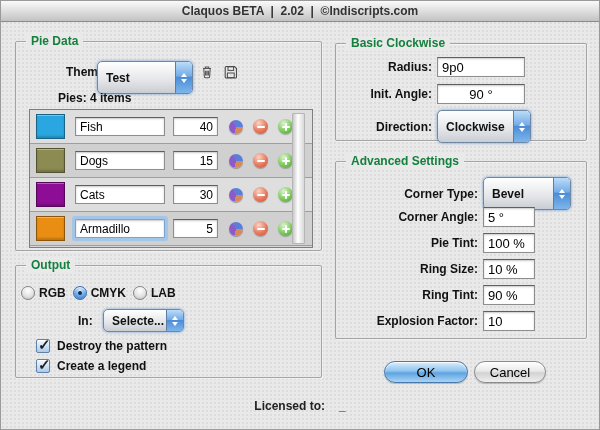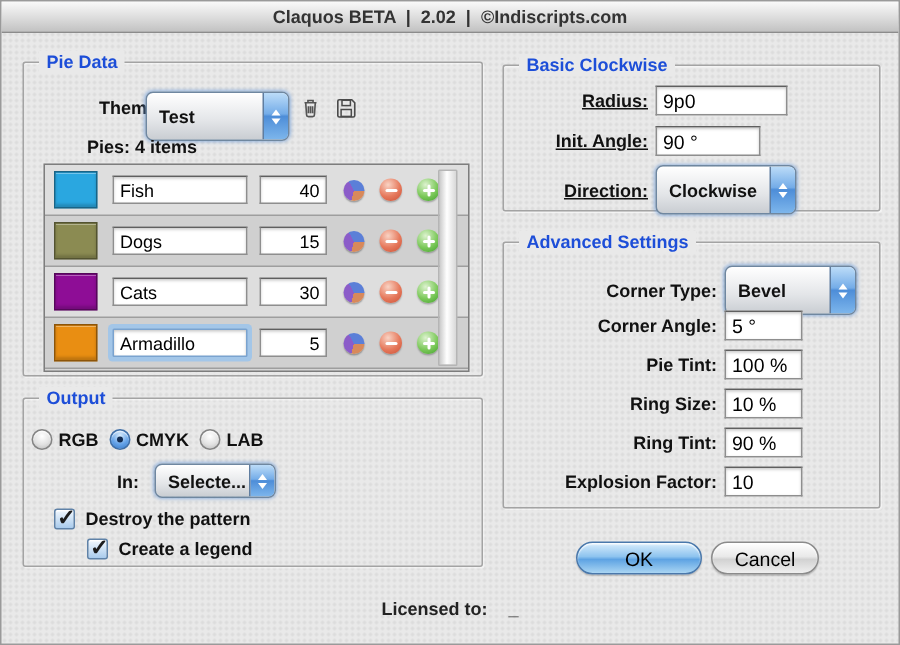--- a/index.html
+++ b/index.html
@@ -23,21 +23,21 @@
   }
   .titlebar .title { font-size:12px; font-weight:bold; color:#333; }
 
   
   .groupbox {
     position:absolute; border:1px solid #a3a3a3; border-radius:2px;
     box-shadow:inset 0 1px 0 rgba(255,255,255,.55), 1px 1px 0 rgba(255,255,255,.5);
   }
   .groupbox > .legend {
     position:absolute; top:-8px; left:10px; padding:0 5px;
-    background:#e9e9e9; font-size:12px; font-weight:bold; color:#1d4ed8;
+    background:#e9e9e9; font-size:12px; font-weight:bold; color:#15803d;
     line-height:15px;
   }
 
   #box-pie-data  { left:14px;  top:40px;  width:307px; height:210px; }
   #box-output    { left:14px;  top:264px; width:307px; height:113px; }
   #box-basic     { left:334px; top:42px;  width:252px; height:98px;  }
   #box-advanced  { left:334px; top:160px; width:252px; height:178px; }
 
   .lbl { font-size:12px; font-weight:bold; color:#111; }
 
@@ -138,44 +138,44 @@
     border-radius:50%; background:#132c52;
   }
   .radio-row .lbl { margin:0 7px 0 4px; }
 
   .in-row { position:absolute; left:0; top:43px; height:23px; width:100%; }
   .in-row .lbl { position:absolute; left:62px; top:5px; }
   .in-popup { position:absolute; left:87px; top:0; width:81px; height:23px; }
 
   .check-row { position:absolute; left:20px; display:flex; }
   #check-row-0 { top:73px; }
-  #check-row-1 { top:93px;margin-left:22px; }
+  #check-row-1 { top:93px; }
   .checkbox {
     width:14px; height:14px; border:1px solid #5f82a8; border-radius:2px;
     background:linear-gradient(#f2f8fe, #cfe2f5 50%, #a9cbec);
     position:relative; flex:none;
     box-shadow:inset 0 1px 0 rgba(255,255,255,.9);
   }
   .checkbox.checked::after {
     content:"\2713"; position:absolute; left:1px; top:-4px;
     font-size:15px; font-weight:bold; color:#1d1d1d;
   }
   .check-row .lbl { margin-left:7px; }
 
   
   .field-row { position:absolute; left:0; width:100%; display:flex; align-items:center; }
   .field-row .flabel { text-align:right; font-size:12px; font-weight:bold; color:#111; flex:none; }
-  #box-basic   .flabel { width:96px; margin-right:5px;text-decoration:underline; }
+  #box-basic   .flabel { width:96px; margin-right:5px; }
   #box-advanced .flabel { width:142px; margin-right:5px; }
 
   #basic-row-0 { top:13px; }  #basic-row-1 { top:40px; }  #basic-row-2 { top:66px; }
   #adv-row-0 { top:15px; }  #adv-row-1 { top:45px; }  #adv-row-2 { top:71px; }
   #adv-row-3 { top:97px; }  #adv-row-4 { top:123px; } #adv-row-5 { top:149px; }
 
-  .w88 { width:88px; }  .w70 { width:70px; }  .w52 { width:52px; }
+  .w88 { width:88px; }  .w70 { width:88px;text-align:center; }  .w52 { width:52px; }
   .popup.w94 { width:94px; }  .popup.w88p { width:88px; }
 
   
   .btn {
     position:absolute; top:360px; height:22px; border-radius:11px;
     display:flex; align-items:center; justify-content:center;
     font-size:13px; color:#000; cursor:default;
   }
   #ok-btn {
     left:383px; width:84px;

